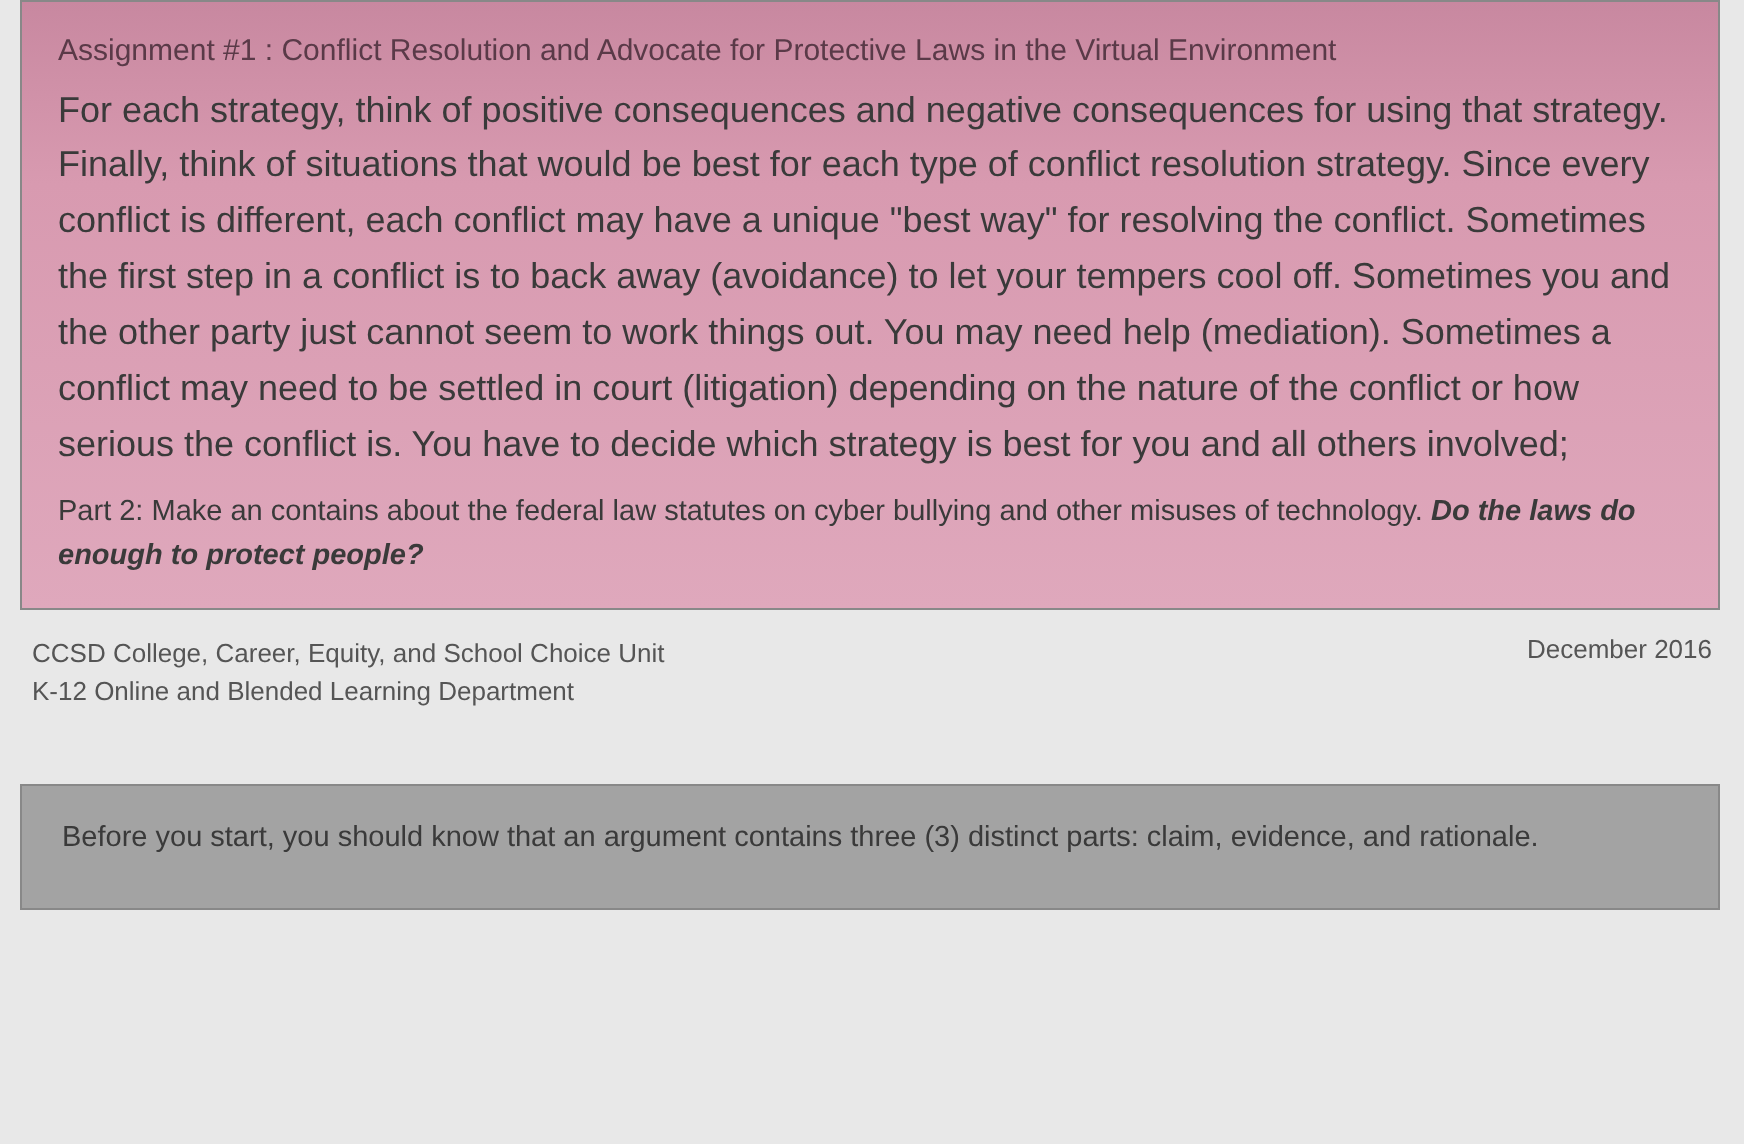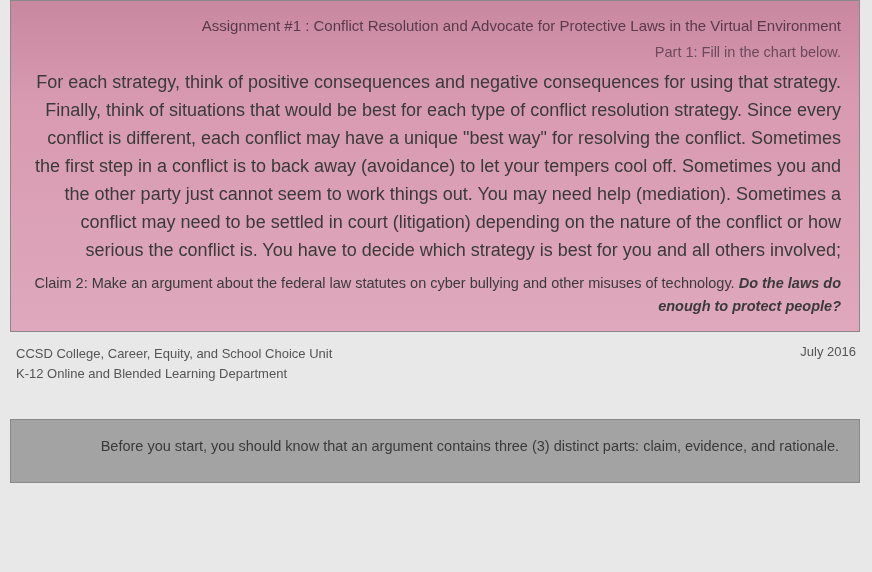--- a/index.html
+++ b/index.html
@@ -17,21 +17,20 @@
     }
     .content-box {
       background: #d89ab0;
       background: linear-gradient(180deg, #c888a0 0%, #d89ab0 30%, #dfa8bc 100%);
       border: 1px solid #888;
       margin: 0 12px 8px 10px;
       padding: 14px 18px;
       color: #3a3a3a;
       font-size: 14.5px;
       line-height: 1.5;
-      text-align: right;
     }
     .top-box {
       margin-top: 0;
     }
     .assignment-title {
       color: #5a3a48;
       font-size: 15px;
       font-weight: 500;
       margin-bottom: 4px;
     }
@@ -90,31 +89,30 @@
     }
     .bullet-list li {
       margin-bottom: 2px;
     }
   </style>
 </head>
 <body>
 
 <div class="content-box top-box">
   <div class="assignment-title">Assignment #1 : Conflict Resolution and Advocate for Protective Laws in the Virtual Environment</div>
-  <div class="part-label">Part 1: Fill in the chart below.</div>
   <div class="body-text">For each strategy, think of positive consequences and negative consequences for using that strategy. Finally, think of situations that would be best for each type of conflict resolution strategy. Since every conflict is different, each conflict may have a unique "best way" for resolving the conflict. Sometimes the first step in a conflict is to back away (avoidance) to let your tempers cool off. Sometimes you and the other party just cannot seem to work things out. You may need help (mediation). Sometimes a conflict may need to be settled in court (litigation) depending on the nature of the conflict or how serious the conflict is. You have to decide which strategy is best for you and all others involved;</div>
   <div class="part2-label">
-    <span>Claim 2: Make an argument about the federal law statutes on cyber bullying and other misuses of technology. </span>
+    <span>Part 2: Make an contains about the federal law statutes on cyber bullying and other misuses of technology. </span>
     <span class="question-bold">Do the laws do enough to protect people?</span>
   </div>
 </div>
 
 <div class="footer-bar">
   <div class="footer-left">
     <div>CCSD College, Career, Equity, and School Choice Unit</div>
     <div>K-12 Online and Blended Learning Department</div>
   </div>
-  <div class="footer-right">July 2016</div>
+  <div class="footer-right">December 2016</div>
 </div>
 
 <div class="content-box second-box">
   <div class="intro-text">Before you start, you should know that an argument contains three (3) distinct parts: claim, evidence, and rationale.</div>
 </div>
 
 </body></html>

